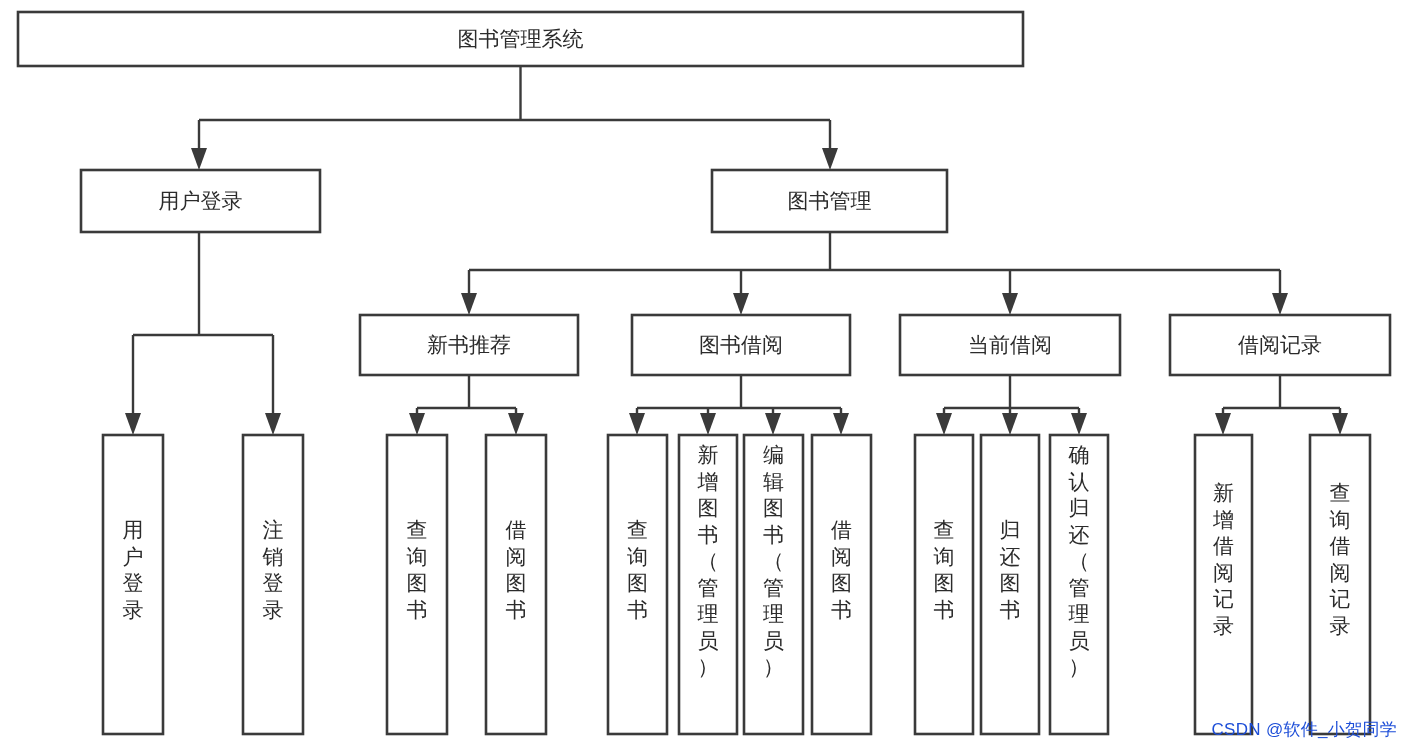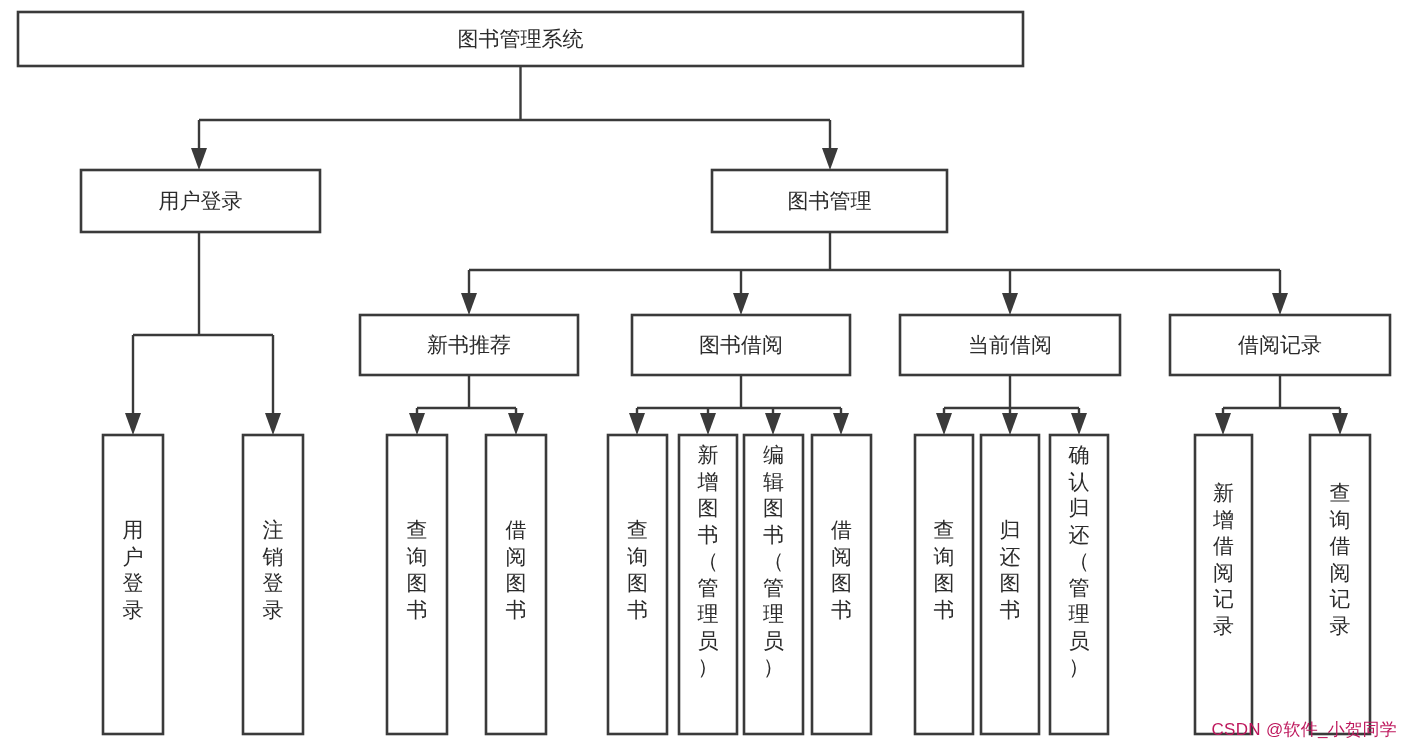--- a/index.html
+++ b/index.html
@@ -51,21 +51,21 @@
     font-size: 21px;
     fill: #2b2b2b;
     text-anchor: middle;
   }
   .watermark {
     position: absolute;
     right: 8px;
     bottom: 6px;
     font-family: "Liberation Sans", "DejaVu Sans", sans-serif;
     font-size: 17px;
-    color: #be185d;
+    color: #1d4ed8;
     letter-spacing: 0.3px;
     white-space: nowrap;
     user-select: none;
   }
 </style>
 </head>
 <body>
 
 <div id="stage">
 

